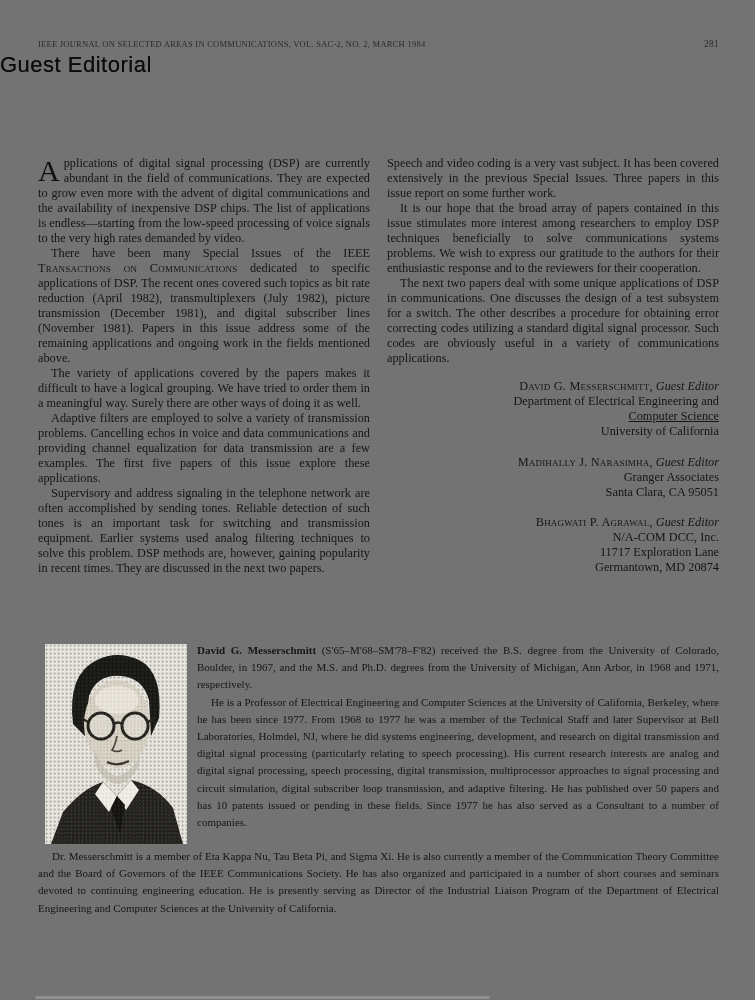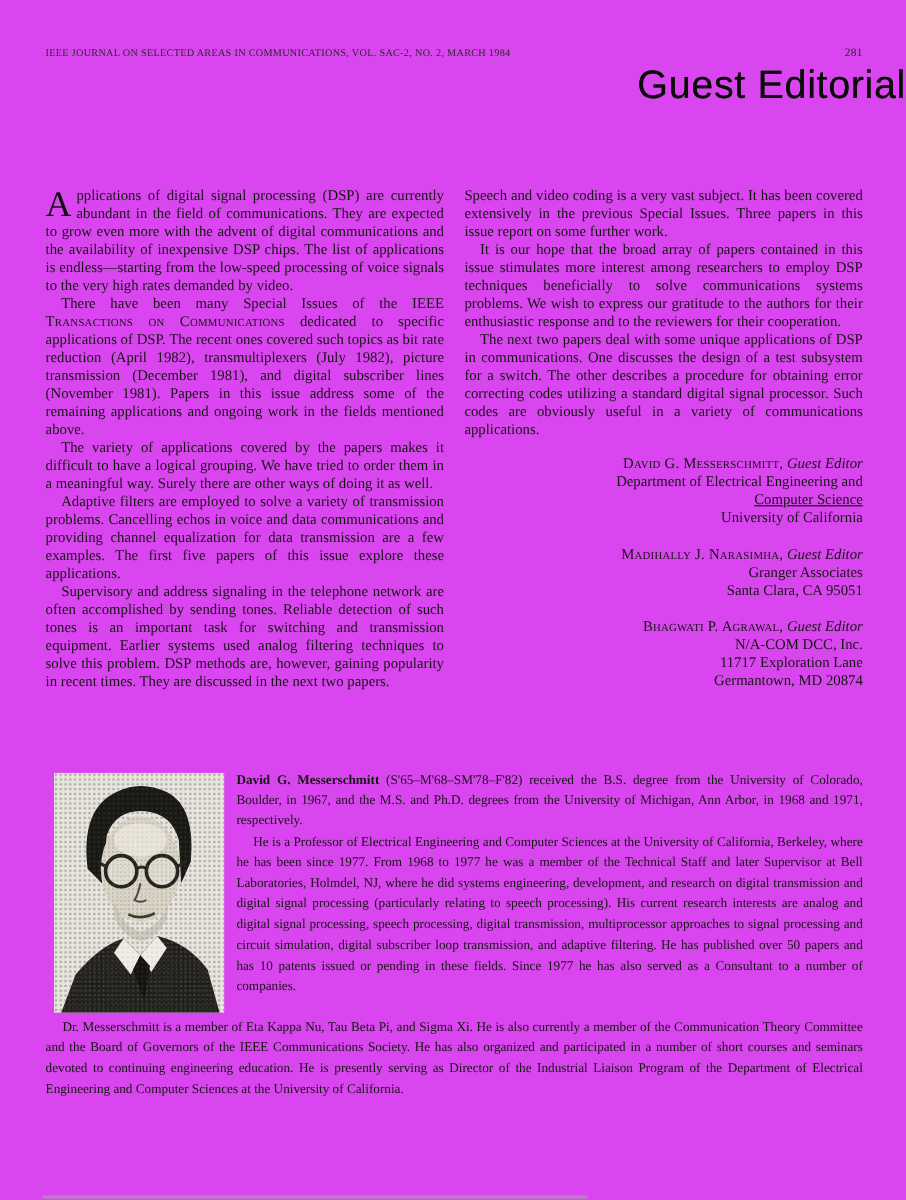--- a/index.html
+++ b/index.html
@@ -1,33 +1,33 @@
 <!DOCTYPE html>
 <html><head>
 <meta charset="utf-8">
 <style>
   html,body{margin:0;padding:0;background:#e9e9e7;}
   .page{
     position:relative;width:755px;height:1000px;margin:0 auto;
-    background:#d946ef;color:#161514;overflow:hidden;
+    background:#737373;color:#161514;overflow:hidden;
     font-family:"Liberation Serif", serif;
   }
   
   .header{
     position:absolute;top:39px;left:38px;right:36px;
     display:flex;justify-content:space-between;align-items:baseline;
     font-size:8.5px;letter-spacing:.25px;color:#2a2a28;
   }
   .journal-cite{font-variant:normal;}
   .page-num{font-size:9.5px;}
   
   .title{
     position:absolute;top:52px;left:0;width:100%;margin:0;
-    text-align:right;font-family:"Liberation Sans", sans-serif;
-    font-size:33px;font-weight:500;letter-spacing:.5px;color:#0c0c0b;
+    text-align:left;font-family:"Liberation Sans", sans-serif;
+    font-size:22px;font-weight:500;letter-spacing:.5px;color:#0c0c0b;
     text-shadow:0 0 .5px #222;
   }
   
   .columns{
     position:absolute;top:156px;left:38px;width:681px;
     display:flex;gap:17px;
   }
   .col{width:332px;font-size:12.3px;line-height:15px;text-align:justify;}
   .col p{margin:0;}
   .col p.ind{text-indent:13px;}

